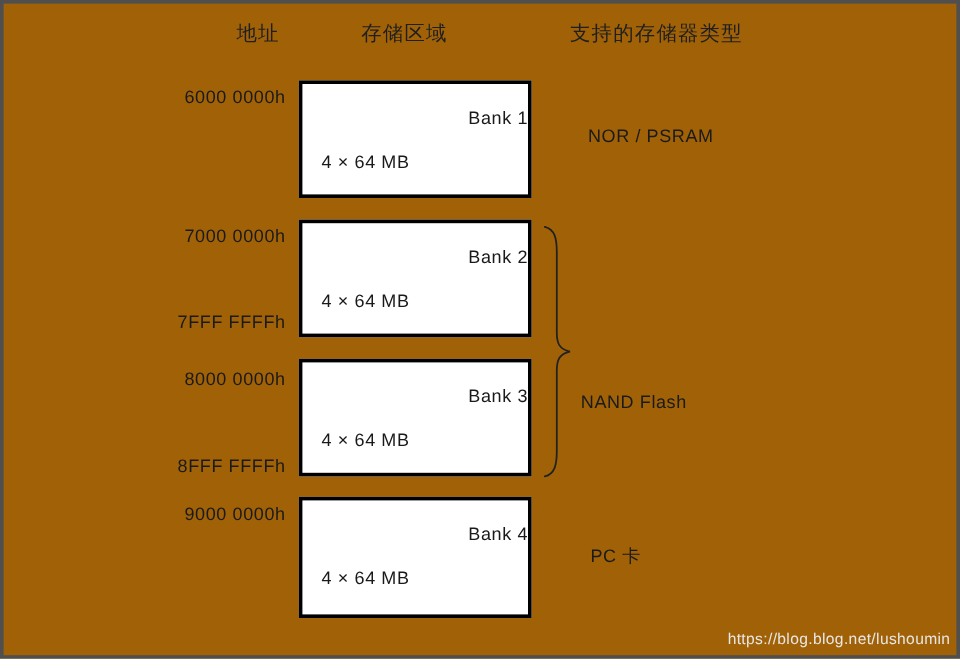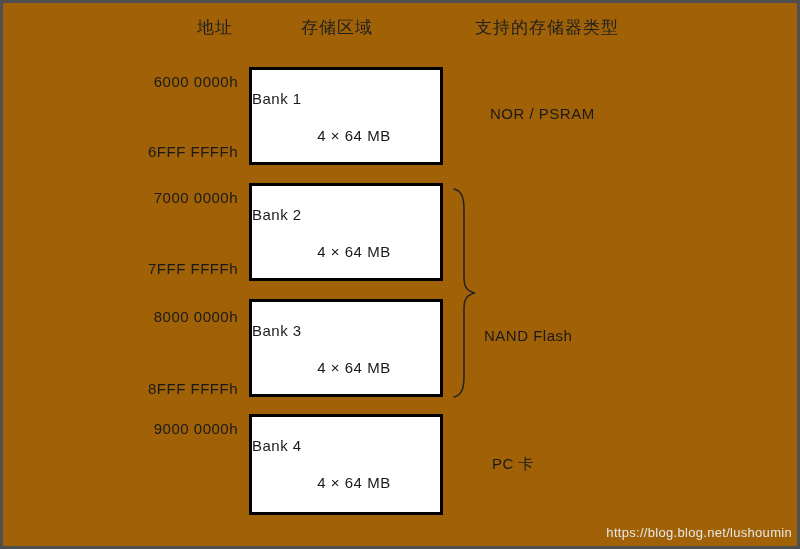--- a/index.html
+++ b/index.html
@@ -42,32 +42,32 @@
   .bank1 { top: 64px;  height: 98px; }
   .bank2 { top: 180px; height: 98px; }
   .bank3 { top: 296px; height: 98px; }
   .bank4 { top: 411px; height: 101px; }
   .bank-name {
     position: absolute;
     left: 0; right: 0;
     top: 20px;
     height: 18px;
     line-height: 18px;
-    text-align: left;
+    text-align: right;
     font-size: 15px;
     color: #1a1a1a;
     letter-spacing: 0.5px;
   }
   .bank-size {
     position: absolute;
     left: 16px; right: 0;
     top: 57px;
     height: 18px;
     line-height: 18px;
-    text-align: center;
+    text-align: left;
     font-size: 15px;
     color: #1a1a1a;
     letter-spacing: 0.5px;
   }
 
   
   .addr {
     left: 95px;
     width: 140px;
     height: 18px;
@@ -116,21 +116,20 @@
 </head>
 <body>
 
 <div class="frame">
 
   <div class="abs col-header hdr-address">地址</div>
   <div class="abs col-header hdr-region">存储区域</div>
   <div class="abs col-header hdr-type">支持的存储器类型</div>
 
   <div class="abs addr addr-1s">6000 0000h</div>
-  <div class="abs addr addr-1e">6FFF FFFFh</div>
   <div class="abs addr addr-2s">7000 0000h</div>
   <div class="abs addr addr-2e">7FFF FFFFh</div>
   <div class="abs addr addr-3s">8000 0000h</div>
   <div class="abs addr addr-3e">8FFF FFFFh</div>
   <div class="abs addr addr-4s">9000 0000h</div>
 
   <div class="abs bank-box bank1">
     <div class="bank-name">Bank 1</div>
     <div class="bank-size">4 × 64 MB</div>
   </div>

